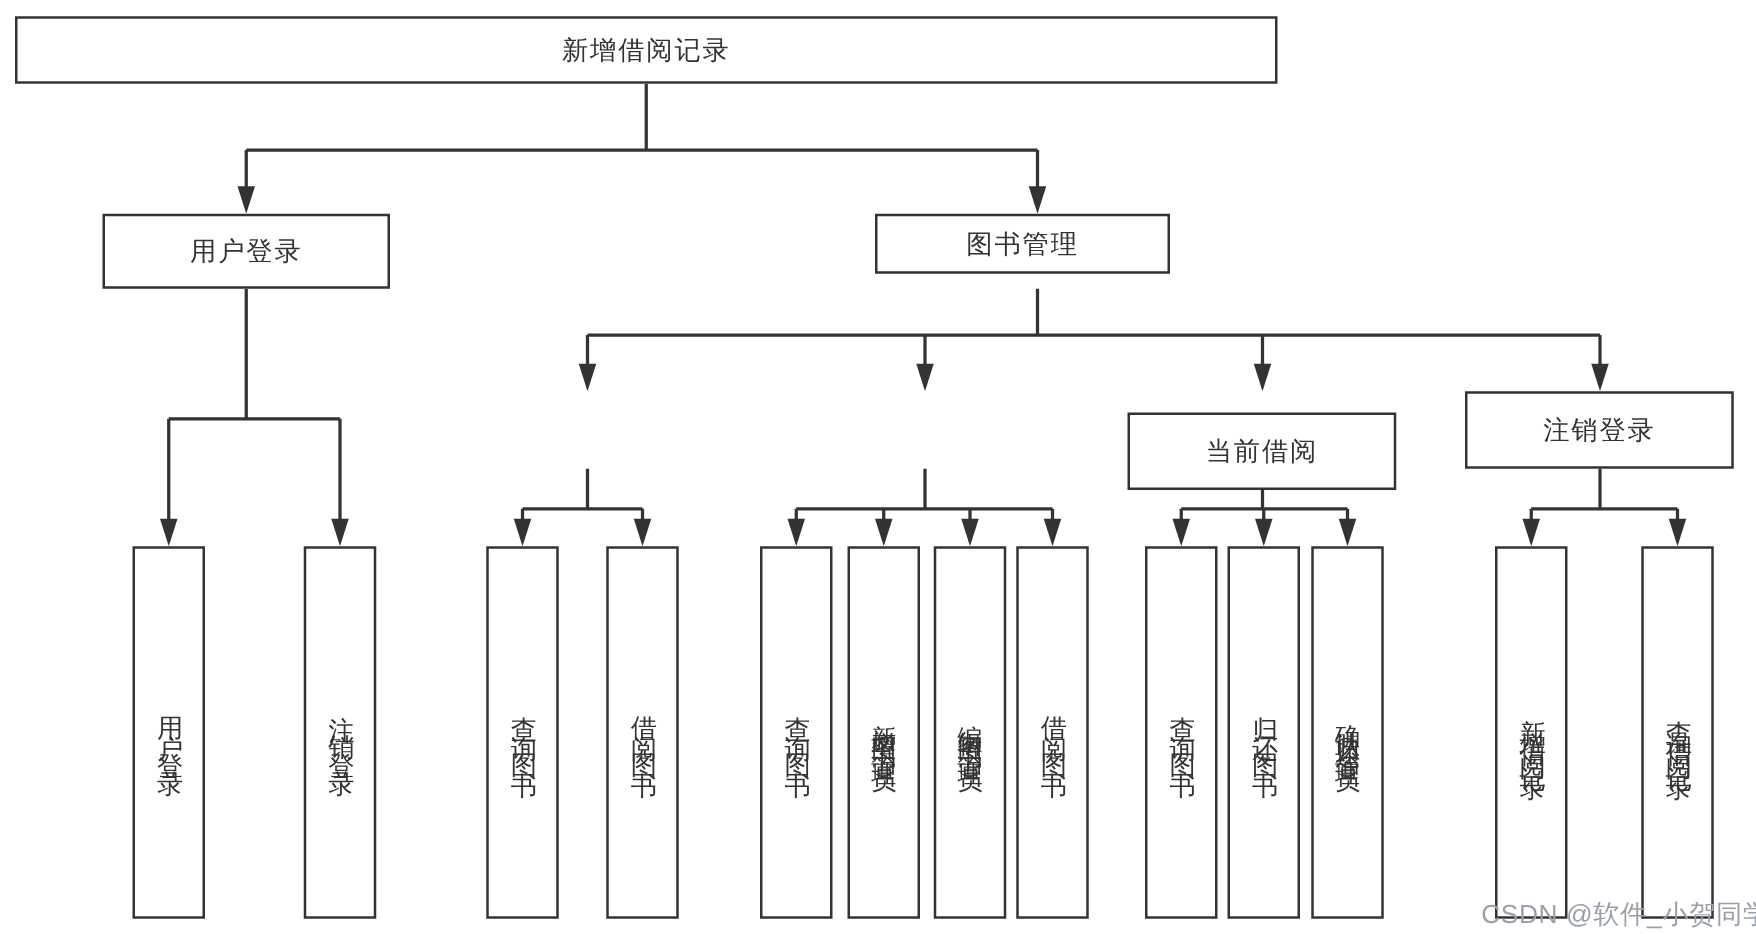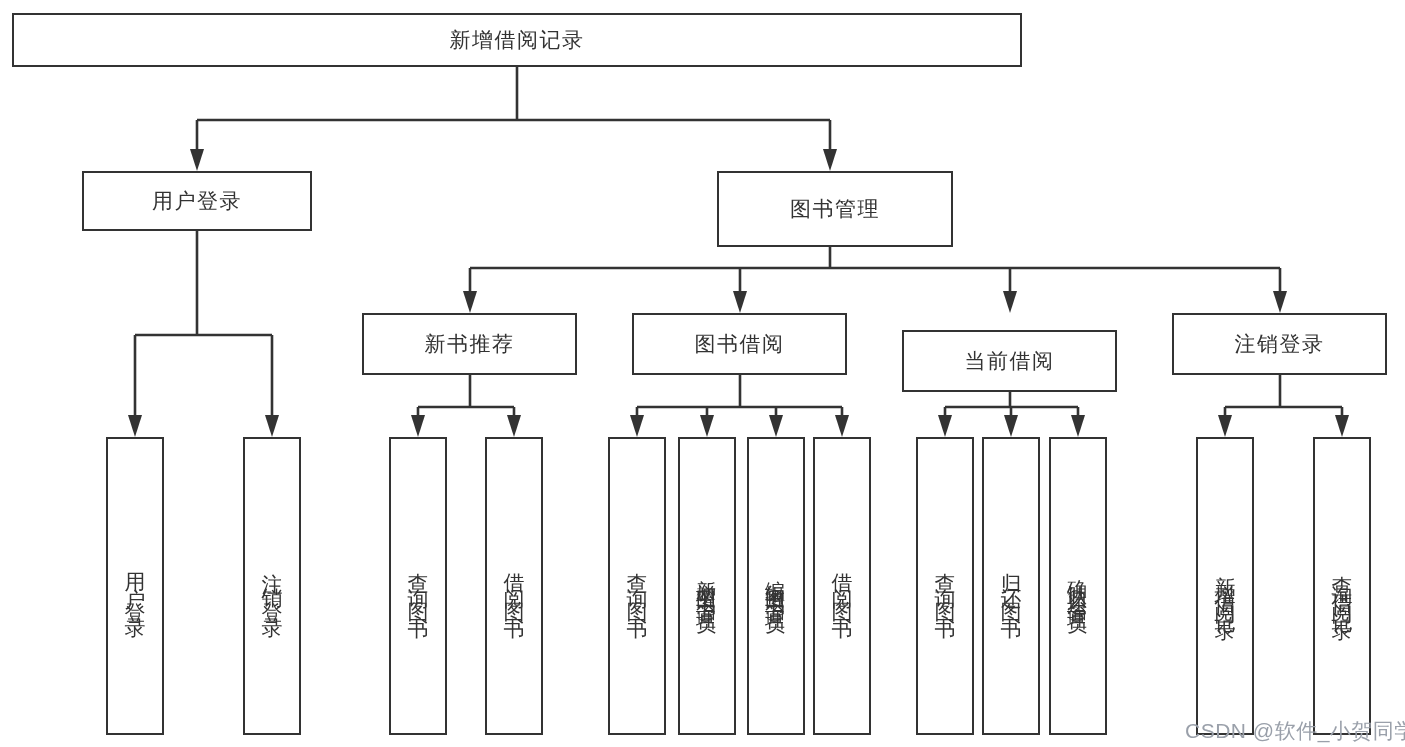--- a/index.html
+++ b/index.html
@@ -61,30 +61,24 @@
     <polygon points="1335,415 1349,415 1342,437"></polygon>
   </svg>
 
   <div class="box hbox root" style="left:12px;top:13px;width:1010px;height:54px">
     <span>新增借阅记录</span>
   </div>
 
   <div class="box hbox" style="left:82px;top:171px;width:230px;height:60px">
     <span>用户登录</span>
   </div>
-  <div class="box hbox" style="left:717px;top:171px;width:236px;height:76px">
+  <div class="box hbox" style="left:700px;top:171px;width:236px;height:48px">
     <span>图书管理</span>
   </div>
 
-  <div class="box hbox" style="left:362px;top:313px;width:215px;height:62px">
-    <span>新书推荐</span>
-  </div>
-  <div class="box hbox" style="left:632px;top:313px;width:215px;height:62px">
-    <span>图书借阅</span>
-  </div>
   <div class="box hbox" style="left:902px;top:330px;width:215px;height:62px">
     <span>当前借阅</span>
   </div>
   <div class="box hbox" style="left:1172px;top:313px;width:215px;height:62px">
     <span>注销登录</span>
   </div>
 
   <div class="box leaf" style="left:106px;top:437px;width:58px;height:298px">
     <span>用户登录</span>
   </div>

